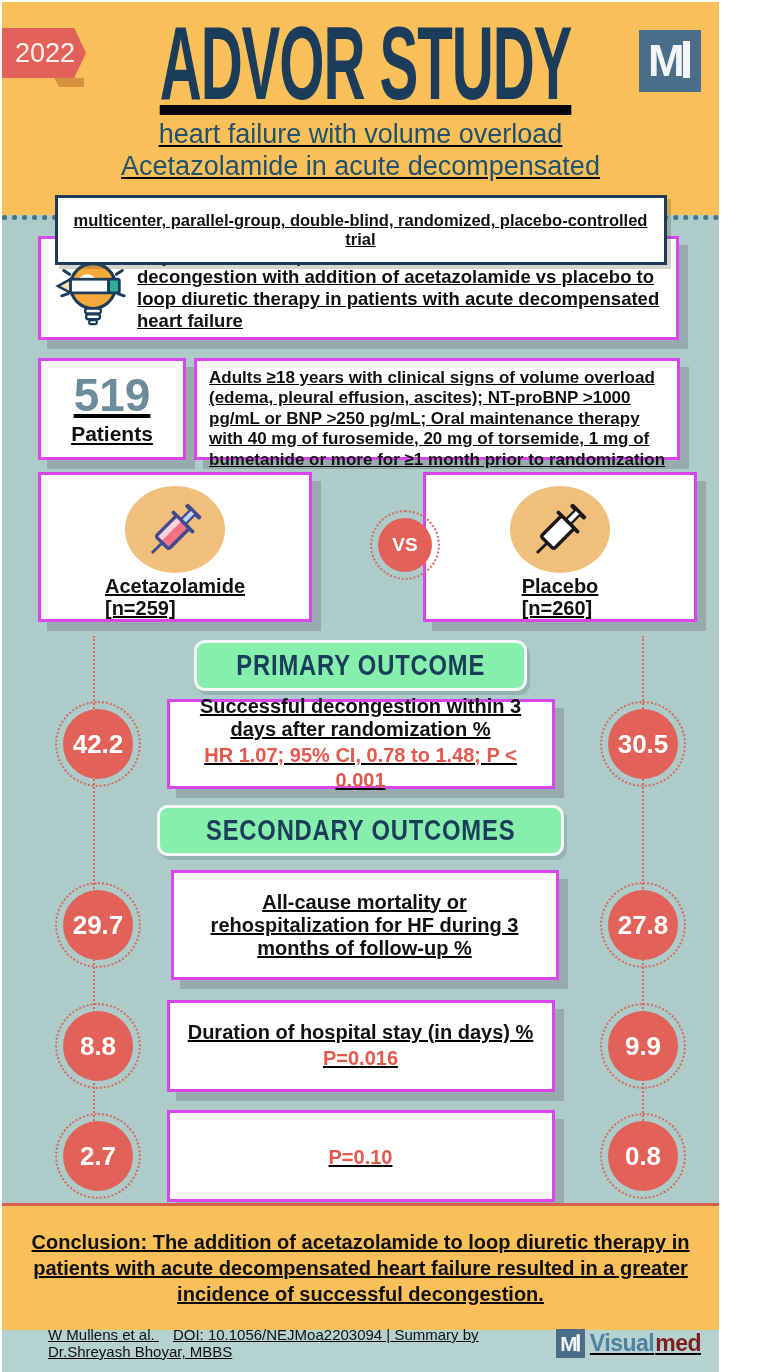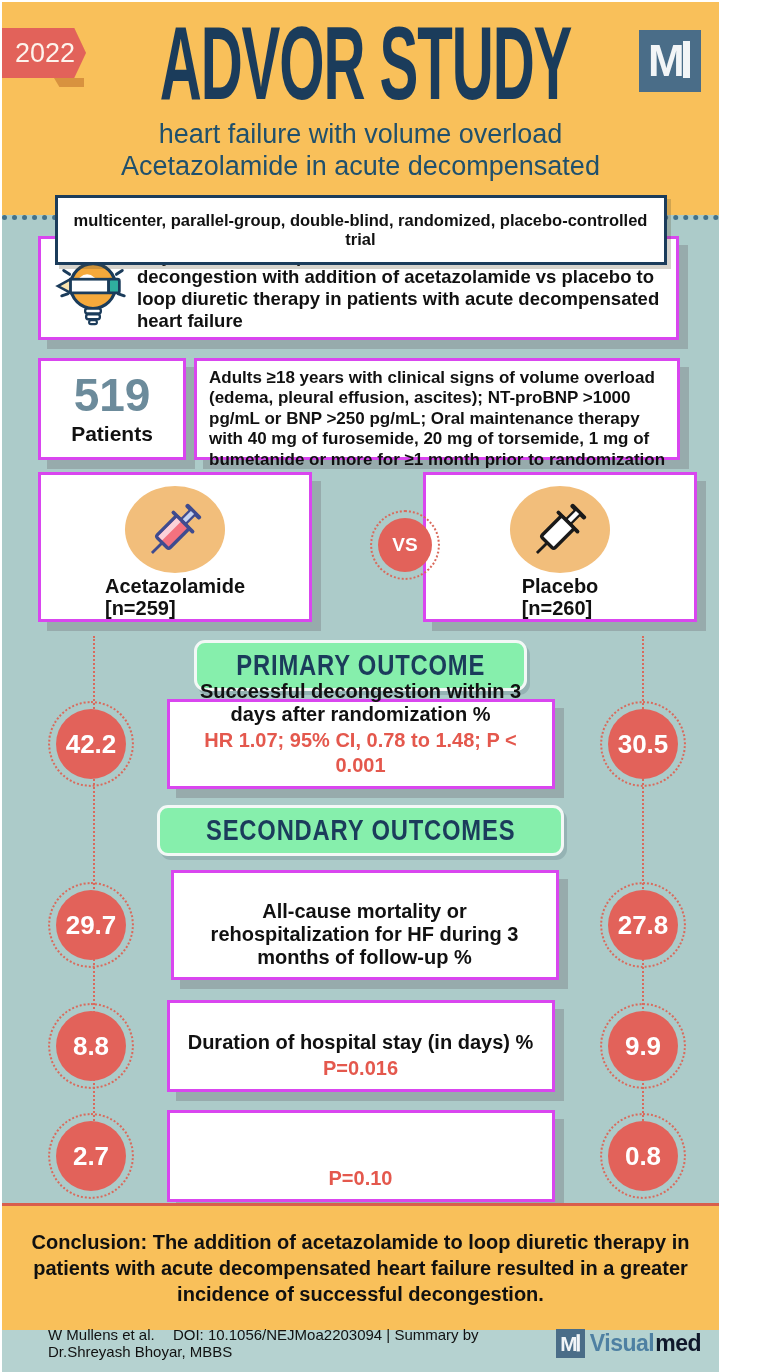--- a/index.html
+++ b/index.html
@@ -1,17 +1,17 @@
 <!DOCTYPE html>
 <html><head>
 <meta charset="utf-8">
 <style>
   * { margin:0; padding:0; box-sizing:border-box; }
   body { background:#fff; font-family:"Liberation Sans", sans-serif; }
-  .page { width:768px; height:1372px; background:#fff; overflow:hidden; position:relative; }
+  .page { width:768px; height:1372px; background:#fff; overflow:hidden; position:relative;text-decoration:underline; }
   .infographic { width:717px; margin:2px 0 0 2px; }
 
   
   .header { background:#F9C05A; position:relative; padding-top:14px; height:213px; }
   .ribbon { position:absolute; left:0; top:26px; width:84px; height:50px; background:#E2625A;
             clip-path:polygon(0 0,86% 0,100% 50%,86% 100%,0 100%);
             color:#FDF3EC; font-size:27px; font-weight:500; line-height:50px; padding-left:13px; }
   .ribbon::after { content:""; position:absolute; inset:0; background:rgba(120,30,25,.18);
             clip-path:polygon(62% 0,100% 0,100% 50%,86% 0); }
   .ribbon-fold { position:absolute; left:52px; top:76px; width:30px; height:9px; background:#D8923F;
@@ -55,44 +55,44 @@
 
   .pill { position:relative; z-index:1; width:fit-content; margin:0 auto; background:#86efac; border:3px solid #F3F8F6;
           border-radius:11px; padding:6px 12px; box-shadow:3px 4px 0 rgba(20,50,60,.15); }
   .pill span { display:inline-block; color:#1B3C5B; font-size:29px; font-weight:bold; letter-spacing:1px;
           transform:scaleX(.82); transform-origin:50% 50%; white-space:nowrap; }
   .pill-primary { margin-top:18px; }
   .pill-secondary { margin-top:16px; }
 
   .outcome-row { position:relative; }
   .outcome-card { position:relative; z-index:1; width:388px; margin:0 auto; display:flex; flex-direction:column;
-                  align-items:center; justify-content:flex-end; text-align:center; padding:8px 14px; }
+                  align-items:center; justify-content:center; text-align:center; padding:8px 14px; }
   .outcome-title { font-size:20px; font-weight:bold; color:#111; line-height:1.15; }
   .outcome-stat { font-size:20px; font-weight:bold; color:#E4584D; line-height:1.25; margin-top:2px; }
   .row-primary { margin-top:8px; } .row-primary .outcome-card { height:90px; }
   .row-sec1 { margin-top:14px;padding-left:8px; } .row-sec1 .outcome-card { height:110px; }
   .row-sec2 { margin-top:20px; } .row-sec2 .outcome-card { height:92px; }
   .row-sec3 { margin-top:18px; } .row-sec3 .outcome-card { height:92px; }
 
   .stat-circle { position:absolute; z-index:2; width:70px; height:70px; border-radius:50%; background:#E2625A;
                  color:#fff; font-size:26px; font-weight:bold; display:flex; align-items:center; justify-content:center; }
-  .sc-left { left:54px; } .sc-right { left:606px; }
+  .sc-left { left:61px; } .sc-right { left:606px; }
   .row-primary .stat-circle { top:10px; } .row-sec1 .stat-circle { top:20px; }
   .row-sec2 .stat-circle { top:11px; } .row-sec3 .stat-circle { top:11px; }
 
   
   .conclusion { background:#F9C05A; border-top:3px solid #D85E4D; height:127px; display:flex; align-items:center; justify-content:center; }
   .conclusion p { width:660px; text-align:center; font-size:20px; font-weight:bold; color:#101010; line-height:1.3; }
   .footer { background:#B5D2D0; height:42px; display:flex; align-items:center; padding:0 18px 16px 46px; }
   .citation { font-size:15px; color:#111; font-weight:500; }
   .citation .cit2 { margin-left:14px; }
   .brand { margin-left:auto; display:flex; align-items:center; gap:5px; }
   .brand-m { width:29px; height:29px; background:#4A6D88; display:flex; align-items:center; justify-content:center; }
   .brand-visual { color:#4E80A2; font-size:23px; font-weight:bold; letter-spacing:-.5px; }
-  .brand-med { color:#0f172a; font-size:23px; font-weight:bold; letter-spacing:-.5px; margin-left:-4px; }
+  .brand-med { color:#7f1d1d; font-size:23px; font-weight:bold; letter-spacing:-.5px; margin-left:-4px; }
 </style>
 </head>
 <body>
 
 <div class="page">
   <div class="infographic">
 
     <div class="header">
       <div class="ribbon">
         <span>2022</span>

